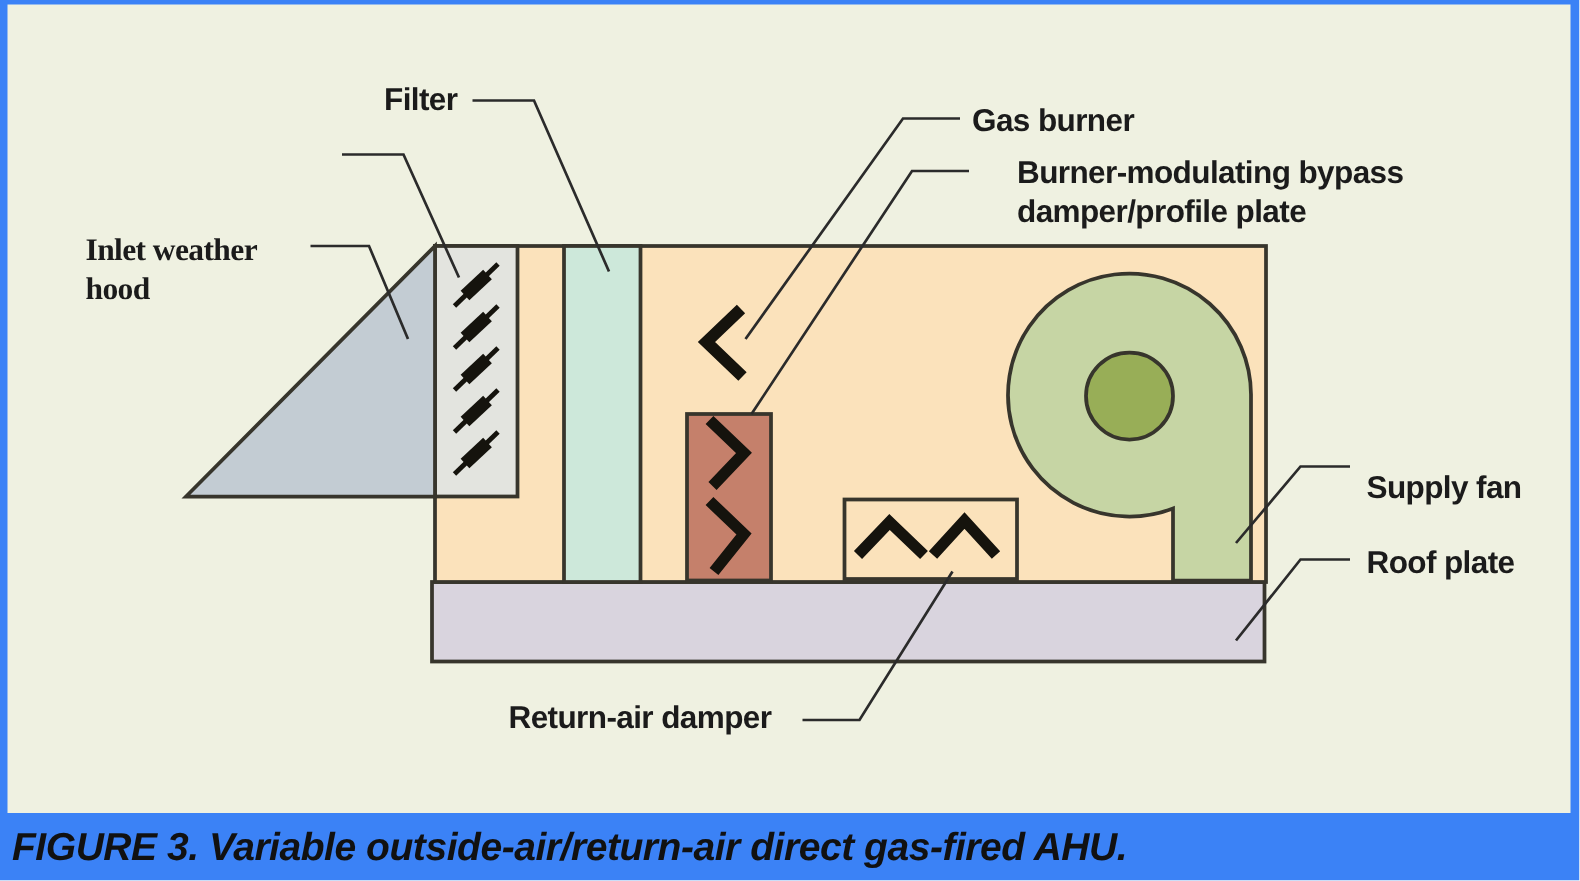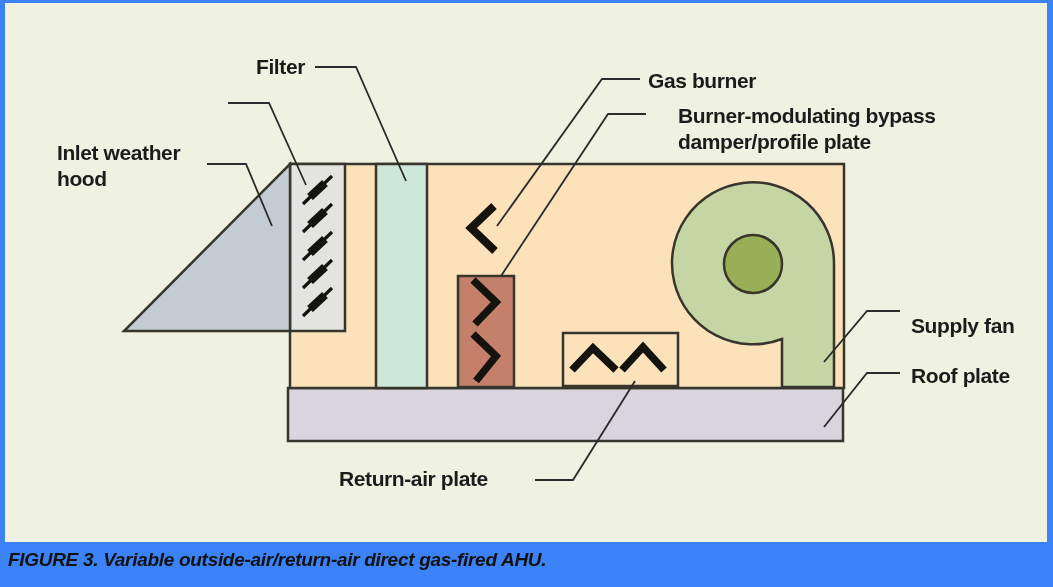--- a/index.html
+++ b/index.html
@@ -3,21 +3,21 @@
 <meta charset="utf-8">
 <style>
   html,body{margin:0;padding:0;background:#ffffff;}
   #stage{position:relative;width:1053px;height:587px;background:#3b82f6;overflow:hidden;
          font-family:"Liberation Sans","DejaVu Sans",sans-serif;}
   #panel{position:absolute;left:5px;top:3px;width:1042px;height:539px;background:#eff1e1;}
   #diagram-svg{position:absolute;left:0;top:0;}
   .label{position:absolute;color:#1b1b1b;font-weight:700;font-size:21px;line-height:26px;
          letter-spacing:-0.4px;white-space:pre-line;}
   #caption{position:absolute;left:8px;top:549px;width:900px;color:#111;
-           font-weight:700;font-style:italic;font-size:19px;letter-spacing:-0.3px;}
+           font-weight:700;font-style:italic;font-size:26px;letter-spacing:-0.3px;}
 </style>
 </head>
 <body>
 
 <div id="stage">
   <div id="panel"></div>
 
   <svg id="diagram-svg" width="1053" height="587" viewBox="0 0 1053 587">
 
     <rect x="288" y="388" width="555" height="53" stroke="#37352c" stroke-width="2.5" fill="#d9d4de"></rect>
@@ -76,23 +76,23 @@
       <polyline points="207,164 246,164 272,226"></polyline>
       <polyline points="640,79 602,79 497,226"></polyline>
       <polyline points="646,114 608,114 501,276"></polyline>
       <polyline points="900,311 867,311 824,362"></polyline>
       <polyline points="900,373 867,373 824,427"></polyline>
       <polyline points="535,480 573,480 635,381"></polyline>
     </g>
   </svg>
 
   <div class="label" style="left:256px;top:54px;">Filter</div>
-  <div class="label" style="left:57px;top:140px;">Inlet weather
+  <div class="label" style="left:57px;top:153px;font-family:Liberation Serif, serif;">Inlet weather
 hood</div>
   <div class="label" style="left:648px;top:68px;">Gas burner</div>
   <div class="label" style="left:678px;top:103px;">Burner-modulating bypass
 damper/profile plate</div>
   <div class="label" style="left:911px;top:301px;margin-top:12px;">Supply fan</div>
   <div class="label" style="left:911px;top:363px;">Roof plate</div>
-  <div class="label" style="left:339px;top:466px;">Return-air plate</div>
+  <div class="label" style="left:339px;top:466px;">Return-air damper</div>
 
   <div id="caption">FIGURE 3. Variable outside-air/return-air direct gas-fired AHU.</div>
 </div>
 
 </body></html>

